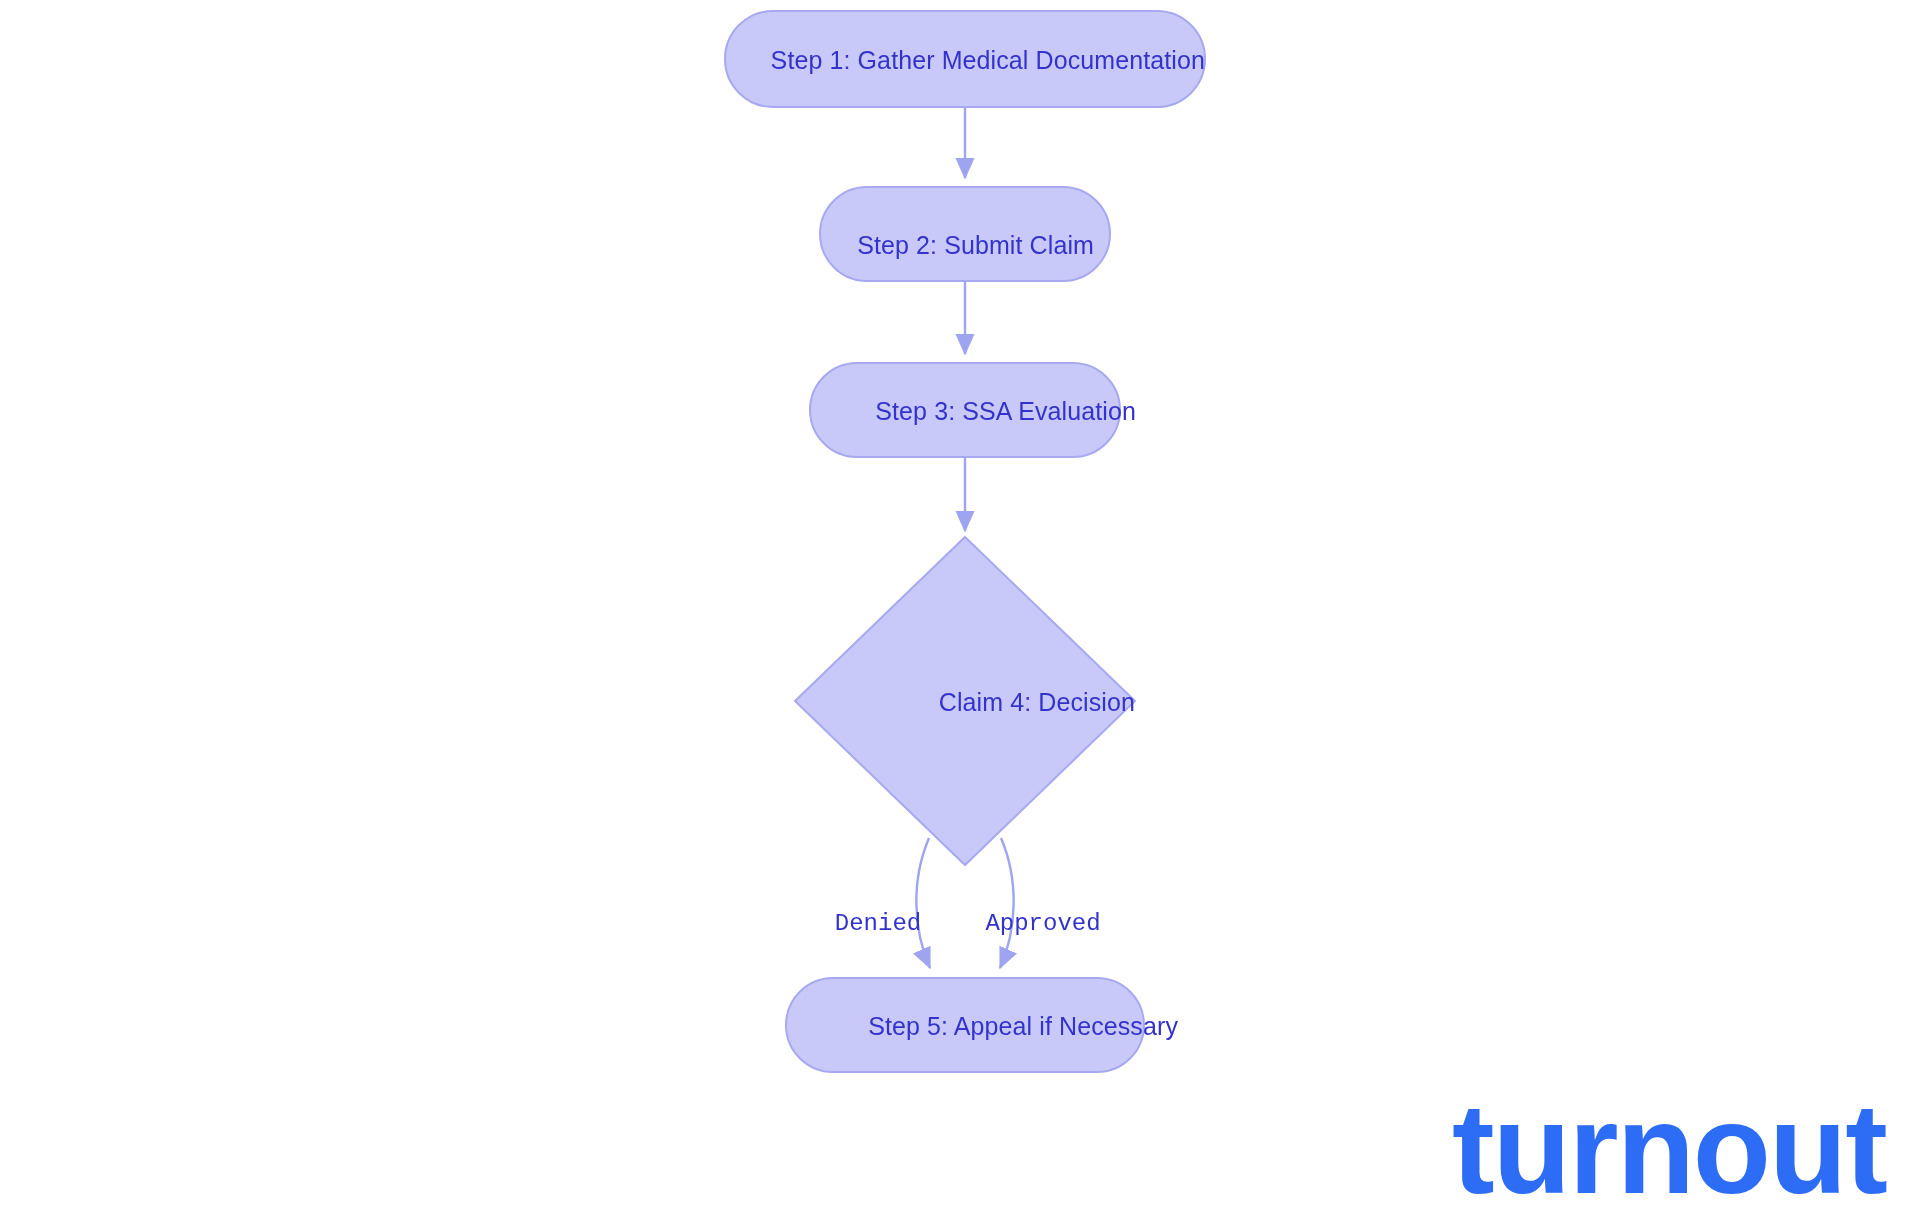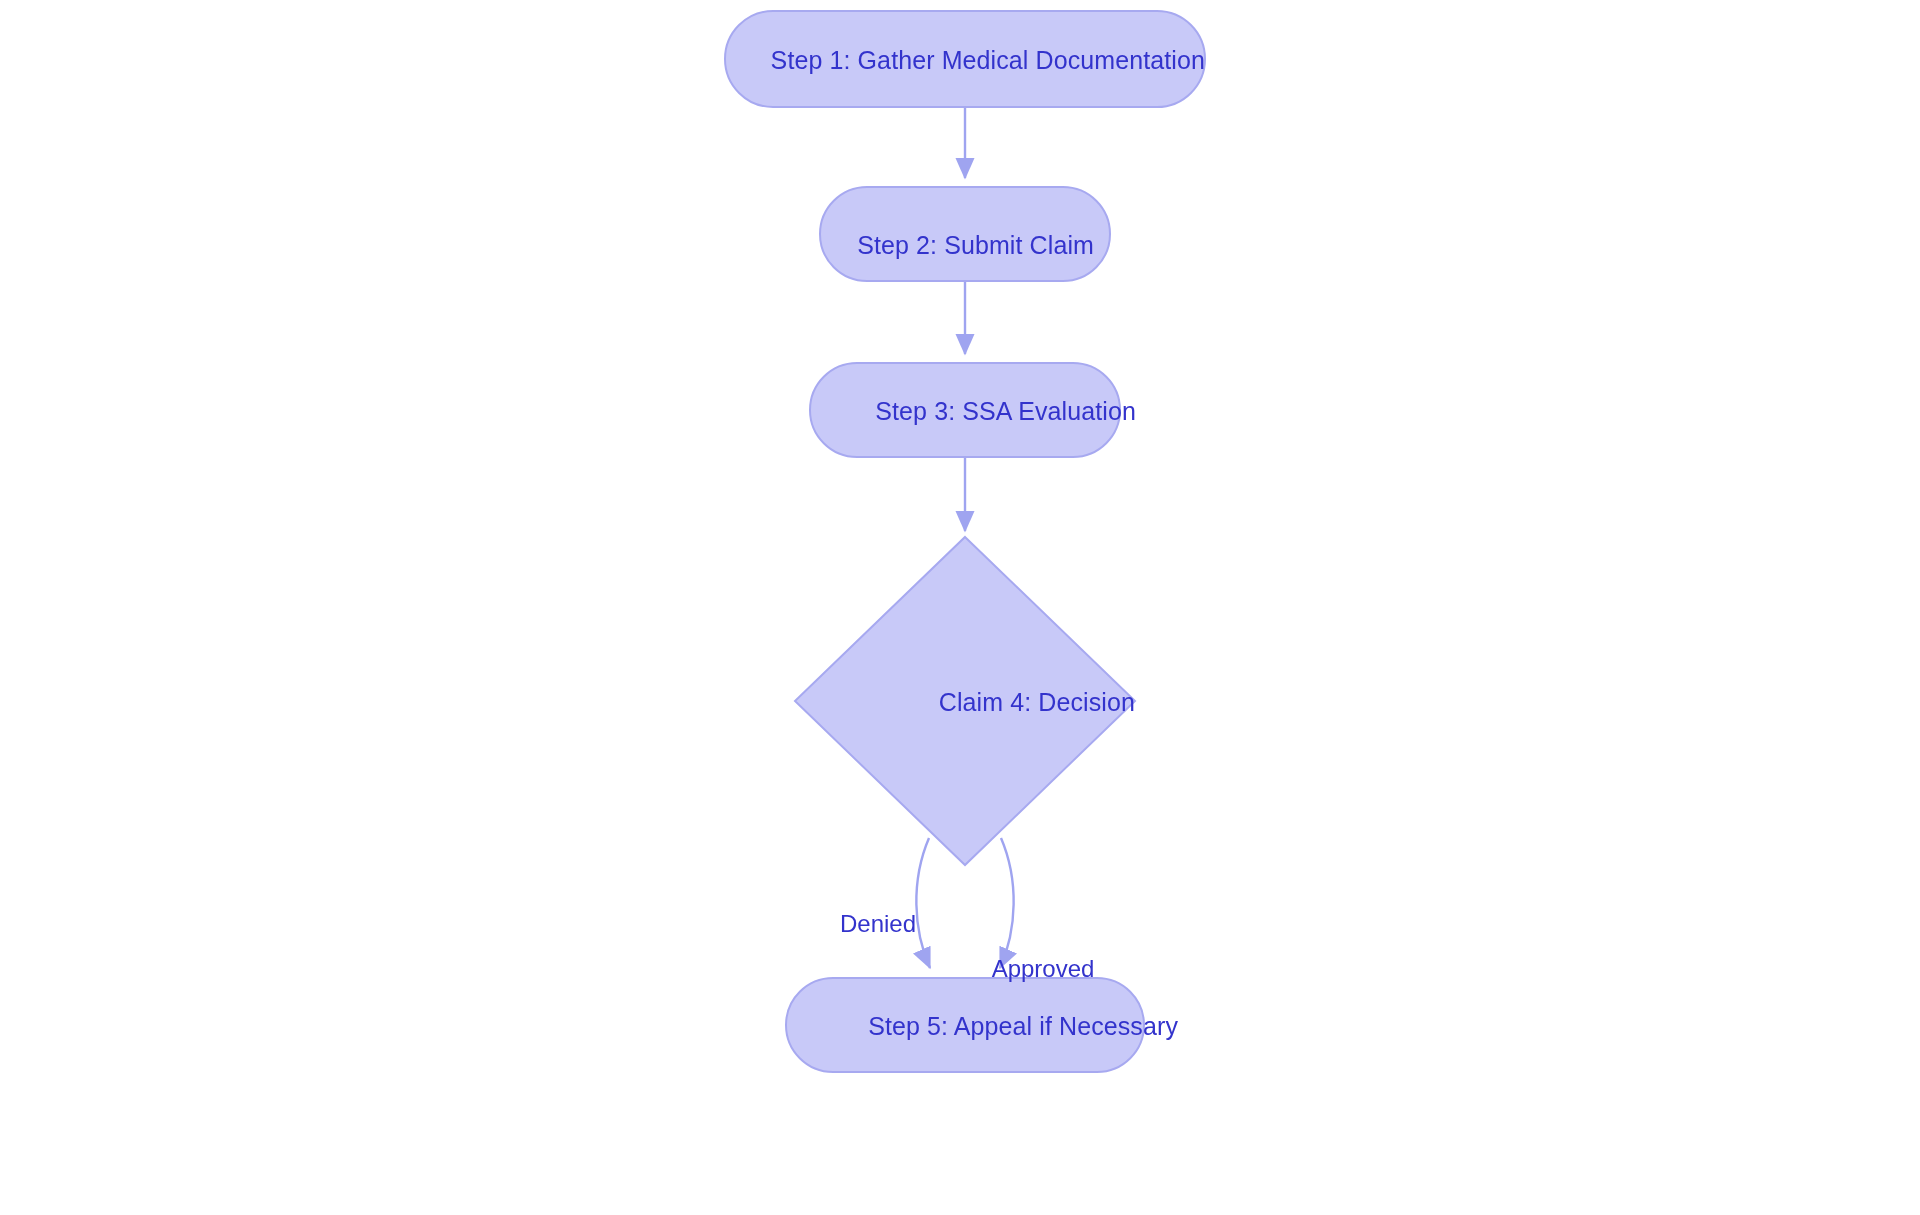--- a/index.html
+++ b/index.html
@@ -38,21 +38,21 @@
     font-family: "Liberation Sans", sans-serif;
     white-space: nowrap;
     text-align: right;
     letter-spacing: 0.1px;
   }
 
   .edge-label {
     position: absolute;
     color: #3333cc;
     font-size: 24px;
-    font-family: Liberation Sans, sans-serif;
+    font-family: Liberation Mono, monospace;
     white-space: nowrap;
     text-align: center;
   }
 
   .logo {
     position: absolute;
     left: 1452px;
     top: 1085px;
     font-size: 128px;
     line-height: 1;
@@ -120,16 +120,17 @@
   <div class="node-label" style="left:820px; top:231px; width:274px;">Step 2: Submit Claim</div>
 
   <div class="node-label" style="left:840px; top:397px; width:296px;">Step 3: SSA Evaluation</div>
 
   <div class="node-label" style="left:795px; top:688px; width:340px;">Claim 4: Decision</div>
 
   <div class="node-label" style="left:786px; top:1012px; width:392px;">Step 5: Appeal if Necessary</div>
 
   <div class="edge-label" style="left:808px; top:910px; width:140px;">Denied</div>
 
-  <div class="edge-label" style="left:963px; top:955px; width:160px;">Approved</div>
+  <div class="edge-label" style="left:963px; top:910px; width:160px;">Approved</div>
 
+  <div class="logo">turnout</div>
 
 </div>
 
 </body></html>

